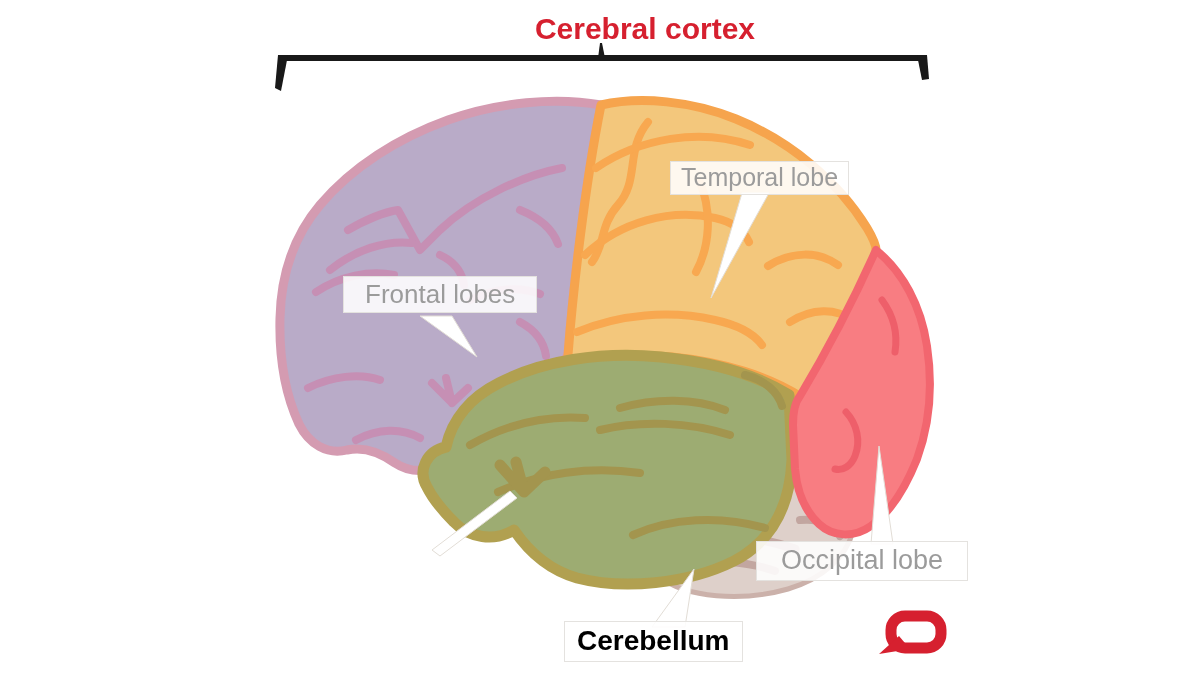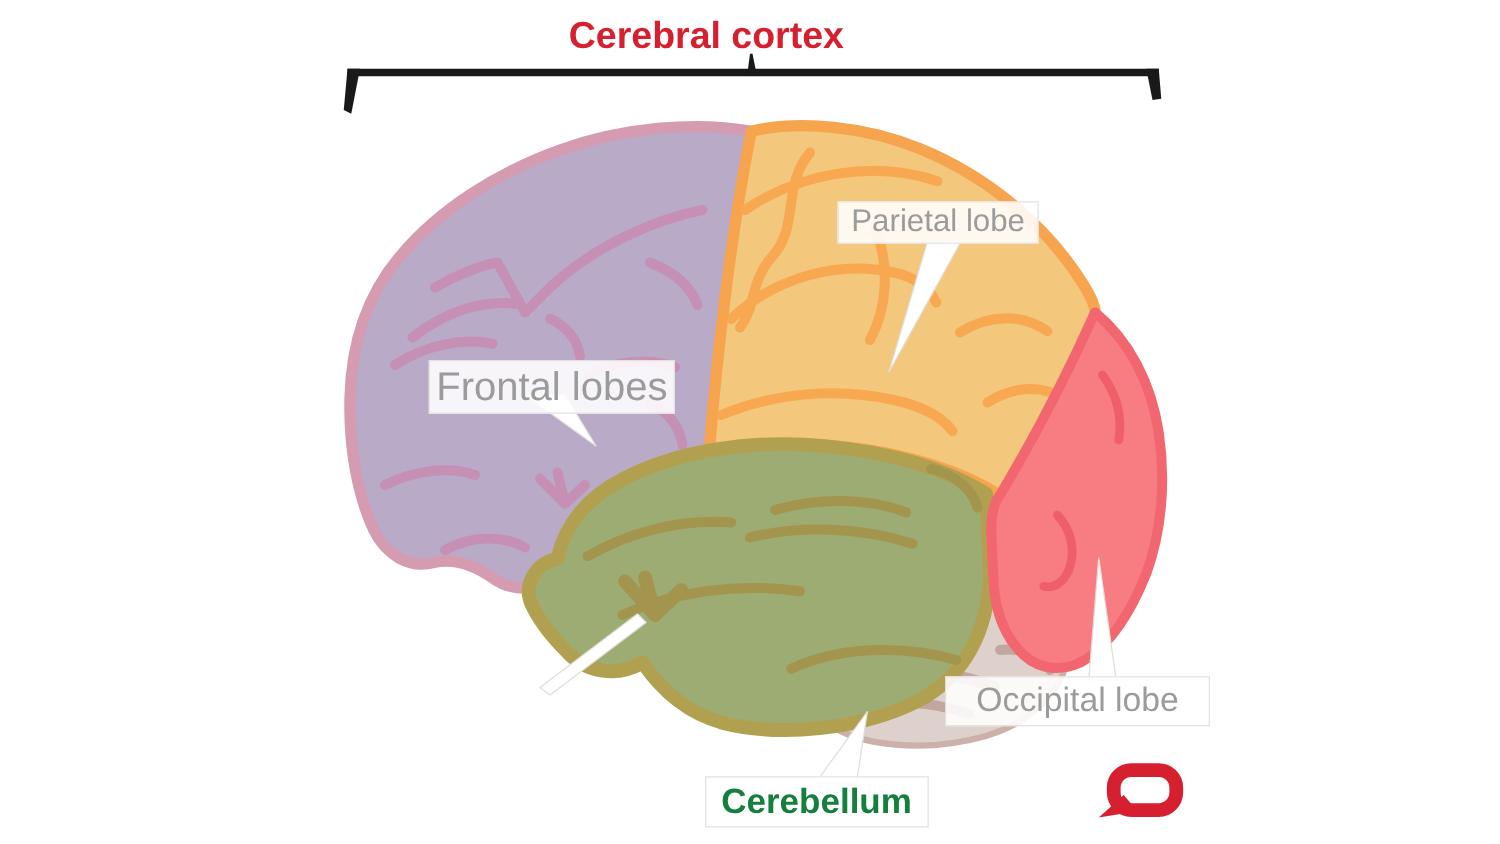--- a/index.html
+++ b/index.html
@@ -10,43 +10,43 @@
     overflow: hidden;
     background: #ffffff;
     font-family: "Liberation Sans", sans-serif;
   }
   .stage svg { position: absolute; left: 0; top: 0; }
   .diagram-title {
     position: absolute;
     left: 455px;
     top: 12px;
     width: 300px;
-    text-align: left;
+    text-align: right;
     font-size: 30px;
     font-weight: bold;
     color: #d6202f;
     letter-spacing: 0px;
   }
   .lbl {
     position: absolute;
     display: inline-block;
     background: rgba(255,255,255,0.88);
     border: 1px solid #e4e2df;
     color: #9b9b9b;
     white-space: nowrap;
     line-height: 1.1;
   }
   .lbl-parietal  { left: 670px; top: 161px; font-size: 25px; padding: 2px 10px; }
-  .lbl-frontal   { left: 343px; top: 288px; font-size: 32px; padding: 3px 5px; }
+  .lbl-frontal   { left: 343px; top: 276px; font-size: 26px; padding: 3px 21px; }
   .lbl-temporal  { left: 267px; top: 543px; font-size: 27px; padding: 4px 12px; }
   .lbl-occipital { left: 756px; top: 541px; font-size: 27px; padding: 4px 24px; }
   .lbl-cerebellum {
     left: 564px; top: 621px;
     font-size: 28px; padding: 4px 12px;
-    color: #15803d; font-weight: bold;
+    color: #000000; font-weight: bold;
   }
 </style>
 </head>
 <body>
 
 <div class="stage">
 
   <svg width="1200" height="675" viewBox="0 0 1200 675">
 
     <g>
@@ -144,21 +144,21 @@
     </g>
 
     <g>
       <rect x="891" y="616" width="50" height="32" rx="14" fill="none" stroke="#d6202f" stroke-width="11"></rect>
       <polygon points="879,654 910,649 899,636" fill="#d6202f"></polygon>
     </g>
   </svg>
 
   <div class="diagram-title">Cerebral cortex</div>
 
-  <div class="lbl lbl-parietal">Parietal lobe</div>
+  <div class="lbl lbl-parietal">Temporal lobe</div>
 
   <div class="lbl lbl-frontal">Frontal lobes</div>
 
 
   <div class="lbl lbl-occipital">Occipital lobe</div>
 
   <div class="lbl lbl-cerebellum">Cerebellum</div>
 
 </div>
 

